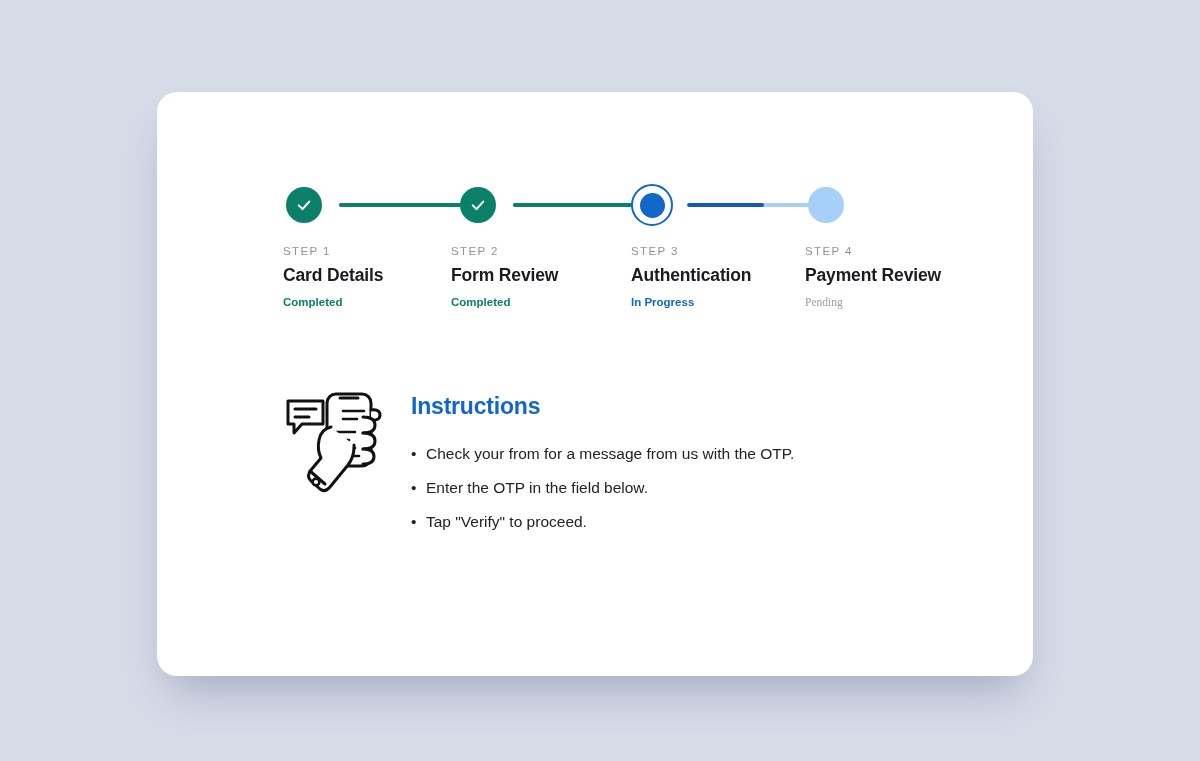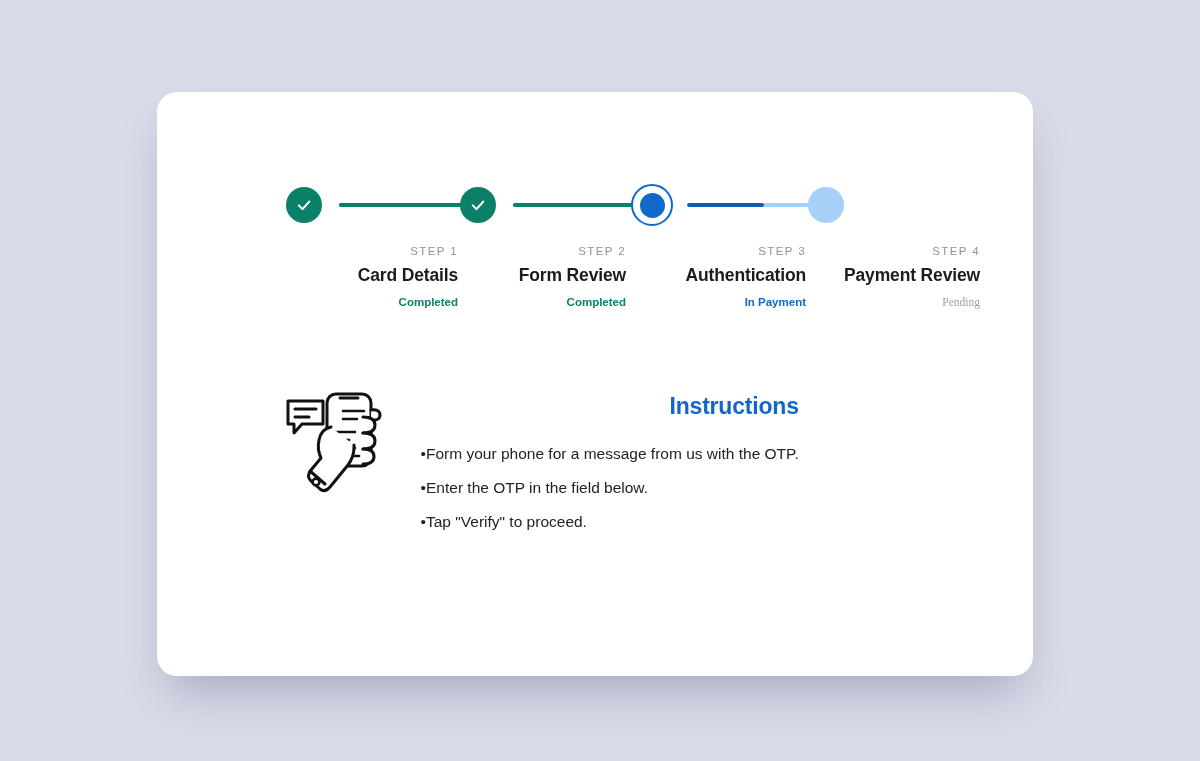--- a/index.html
+++ b/index.html
@@ -13,21 +13,20 @@
   body {
     background: #d8dbe8;
     font-family: "Liberation Sans", sans-serif;
     -webkit-font-smoothing: antialiased;
   }
 
   .page {
     position: relative;
     width: 1200px;
     height: 761px;
-    text-align: right;
   }
 
   
   .card {
     position: absolute;
     left: 157px;
     top: 92px;
     width: 876px;
     height: 584px;
     background: #ffffff;
@@ -265,21 +264,21 @@
 
       <div class="step-labels" style="left:168px; top:61px;">
         <div class="step-index">STEP 2</div>
         <div class="step-title">Form Review</div>
         <div class="step-status status-completed">Completed</div>
       </div>
 
       <div class="step-labels" style="left:348px; top:61px;">
         <div class="step-index">STEP 3</div>
         <div class="step-title">Authentication</div>
-        <div class="step-status status-inprogress">In Payment</div>
+        <div class="step-status status-inprogress">In Progress</div>
       </div>
 
       <div class="step-labels" style="left:522px; top:61px;">
         <div class="step-index">STEP 4</div>
         <div class="step-title">Payment Review</div>
         <div class="step-status status-pending">Pending</div>
       </div>
 
     </div>
 
@@ -315,21 +314,21 @@
           <path d="M27 84 l15 13" stroke-width="3"></path>
           <circle cx="33" cy="95" r="3.4" fill="#ffffff" stroke-width="2.6"></circle>
         </svg>
       </div>
 
       <div class="instructions-body">
         <div class="instructions-title">Instructions</div>
 
         <div class="instruction-item">
           <span class="instruction-bullet">•</span>
-          <span>Form your phone for a message from us with the OTP.</span>
+          <span>Check your from for a message from us with the OTP.</span>
         </div>
 
         <div class="instruction-item">
           <span class="instruction-bullet">•</span>
           <span>Enter the OTP in the field below.</span>
         </div>
 
         <div class="instruction-item">
           <span class="instruction-bullet">•</span>
           <span>Tap "Verify" to proceed.</span>

